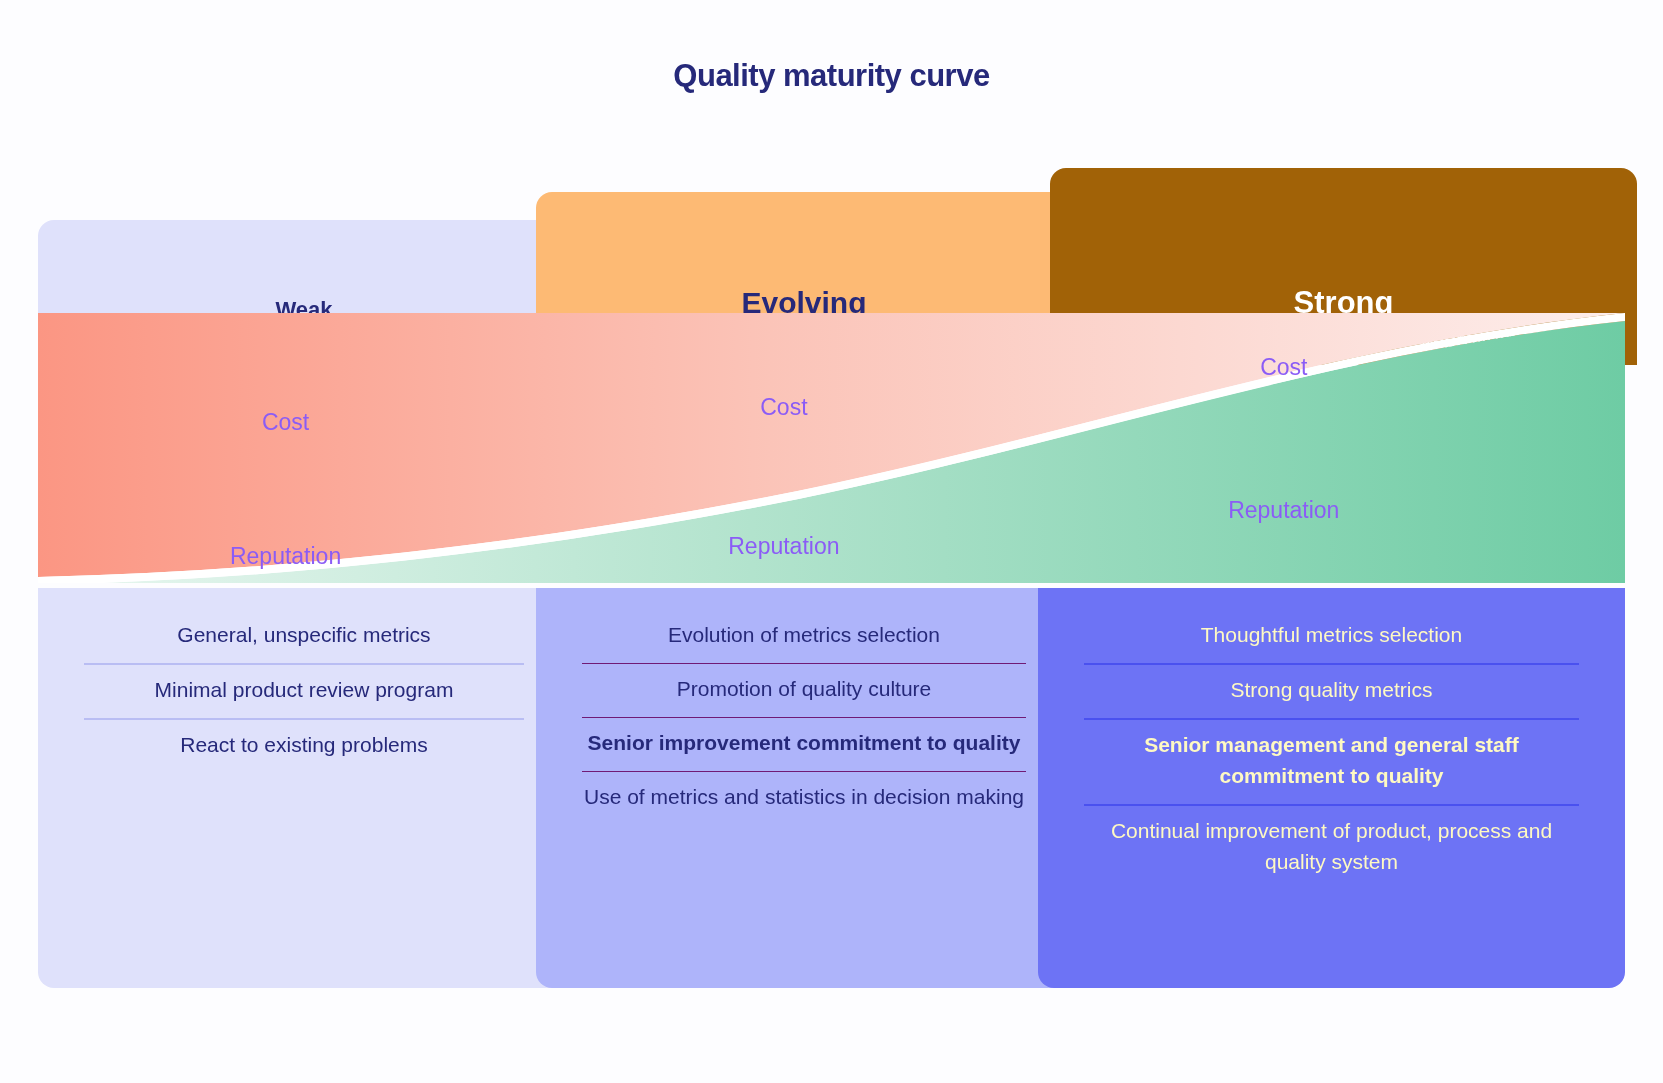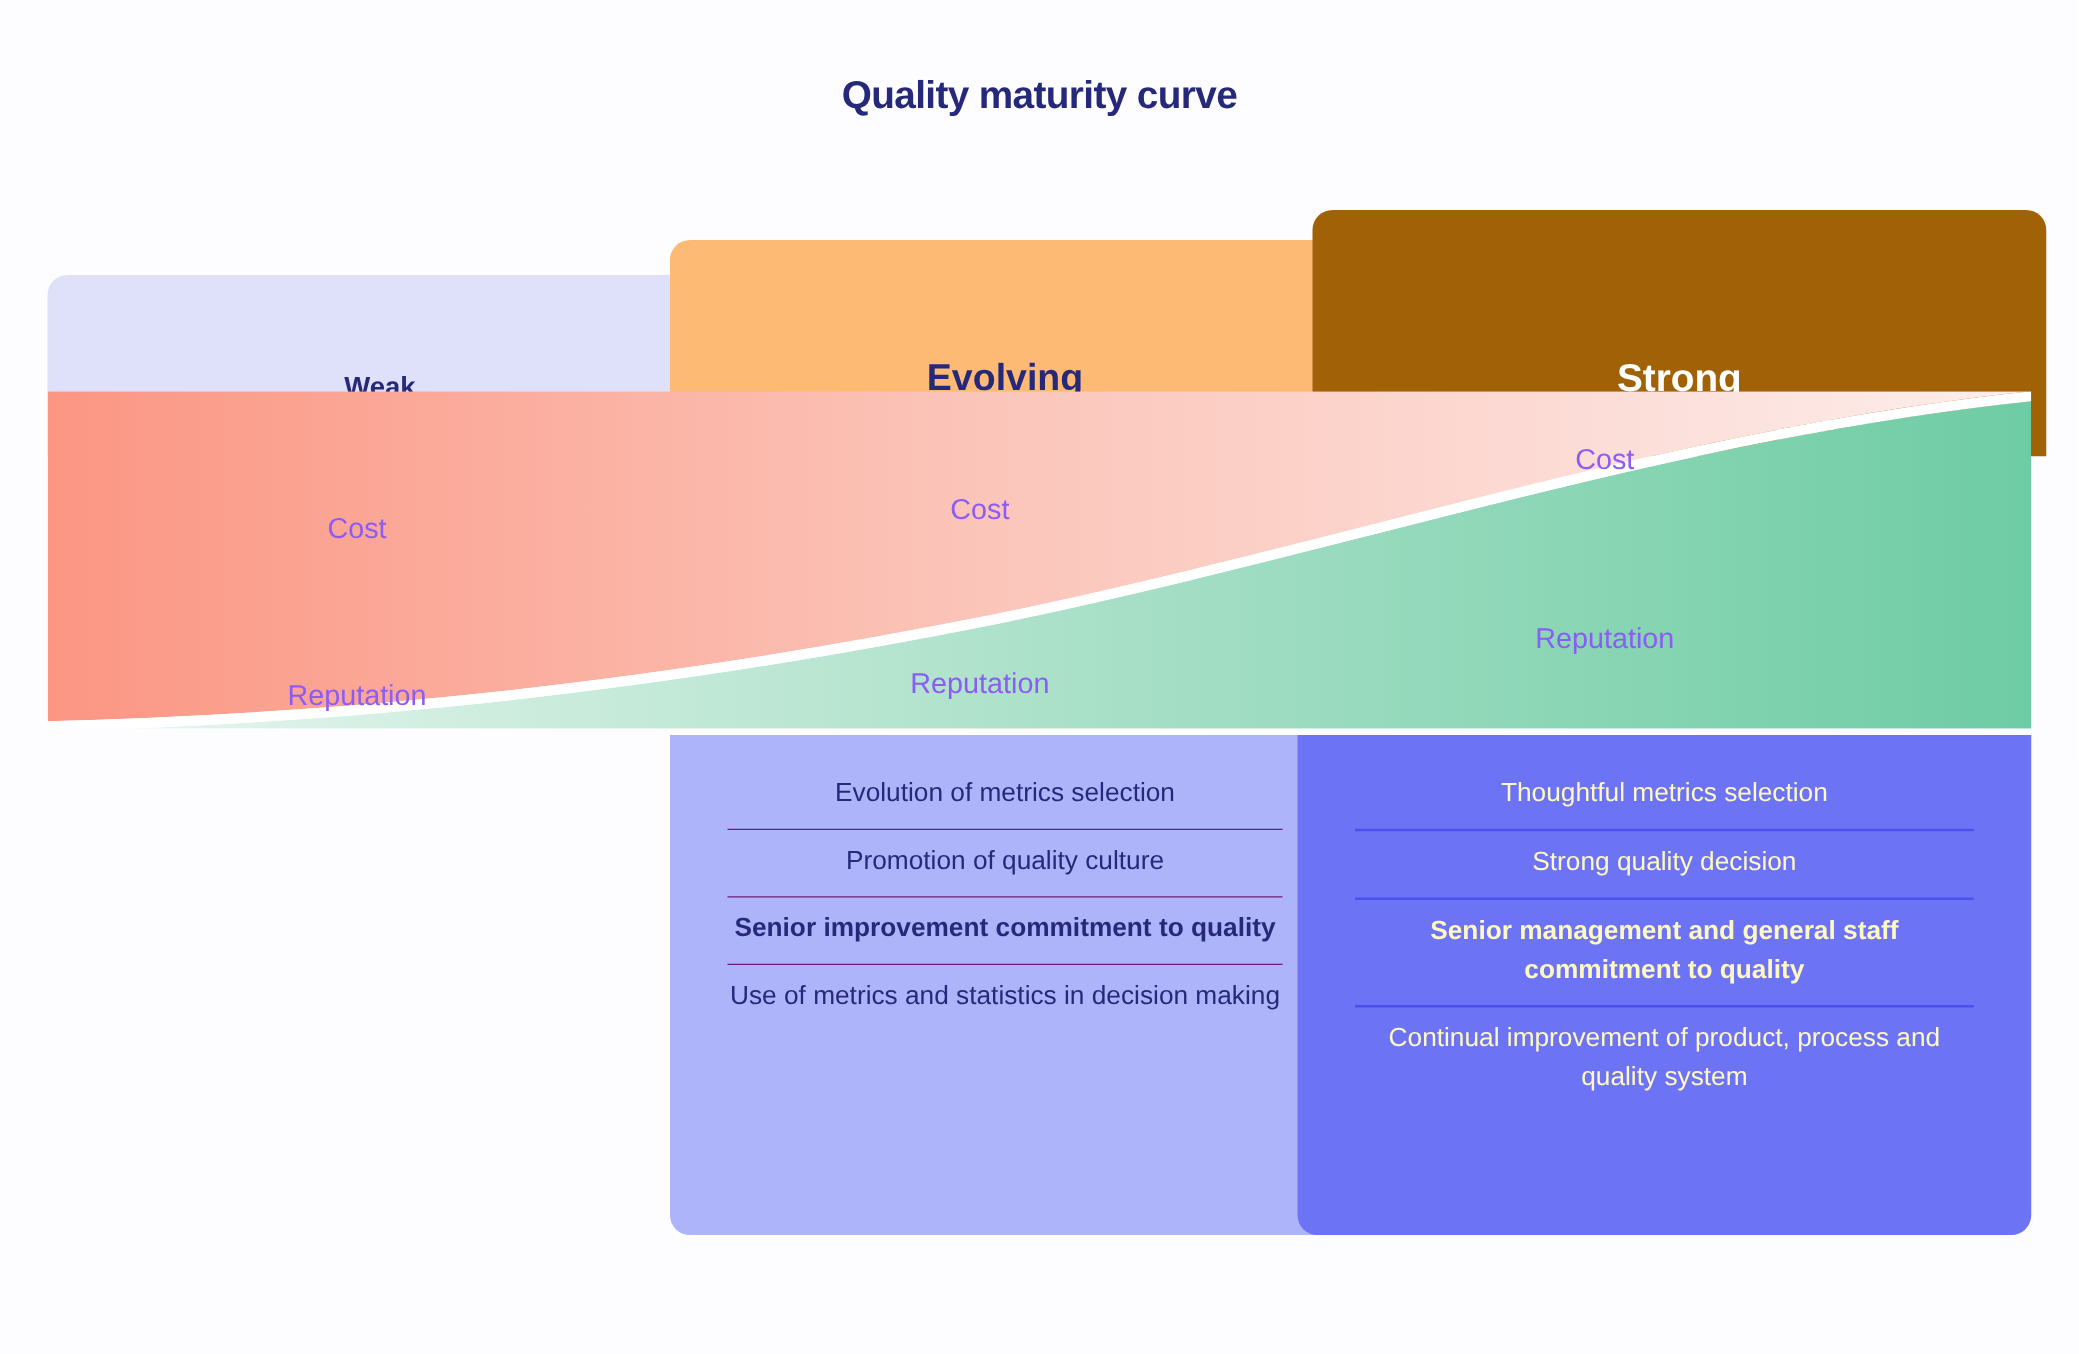--- a/index.html
+++ b/index.html
@@ -214,29 +214,34 @@
 
       <div class="band-label" style="left:15.6%; top:35.6%; font-size:23px;">Cost</div>
       <div class="band-label" style="left:47%; top:30%; font-size:23px;">Cost</div>
       <div class="band-label" style="left:78.5%; top:15.2%; font-size:23px;">Cost</div>
 
       <div class="band-label" style="left:15.6%; top:85%; font-size:23px;">Reputation</div>
       <div class="band-label" style="left:47%; top:81.5%; font-size:23px;">Reputation</div>
       <div class="band-label" style="left:78.5%; top:68%; font-size:23px;">Reputation</div>
     </div>
 
+    <div class="panel" id="panel-weak">
+      <div class="item">General, unspecific metrics</div>
+      <div class="item">Minimal product review program</div>
+      <div class="item">React to existing problems</div>
+    </div>
 
     <div class="panel" id="panel-evolving">
       <div class="item">Evolution of metrics selection</div>
       <div class="item">Promotion of quality culture</div>
       <div class="item bold">Senior improvement commitment to quality</div>
       <div class="item">Use of metrics and statistics in decision making</div>
     </div>
 
     <div class="panel" id="panel-strong">
       <div class="item">Thoughtful metrics selection</div>
-      <div class="item">Strong quality decision</div>
+      <div class="item">Strong quality metrics</div>
       <div class="item bold">Senior management and general staff commitment to quality</div>
       <div class="item">Continual improvement of product, process and quality system</div>
     </div>
 
   </div>
 </div>
 
 </body></html>

